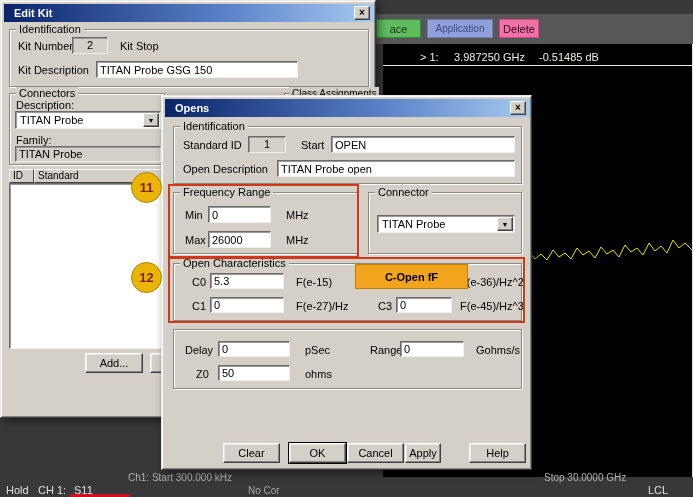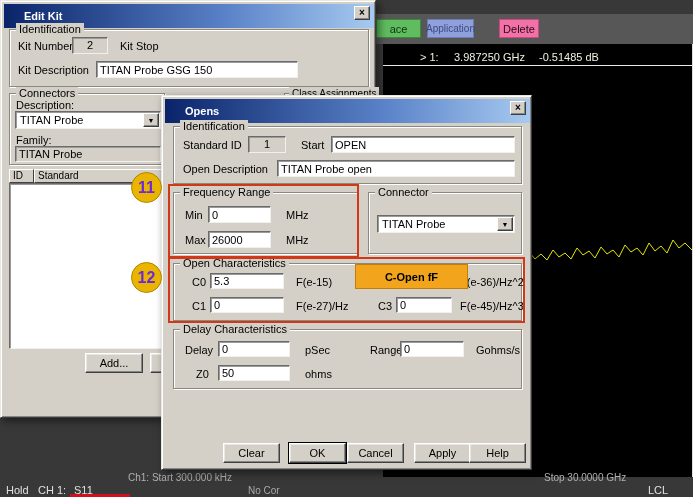--- a/index.html
+++ b/index.html
@@ -1,48 +1,48 @@
 <!DOCTYPE html>
 <html><head>
 <meta charset="utf-8">
 <style>
   *{margin:0;padding:0;box-sizing:border-box}
   body{font-family:"Liberation Sans",sans-serif;background:#222}
   #screen{position:relative;width:693px;height:497px;background:#383838;overflow:hidden;font-size:11px;color:#000}
   .abs{position:absolute}
   .lbl{position:absolute;font-size:11px;line-height:13px;white-space:nowrap;color:#000}
   .dlg{position:absolute;background:#d4d0c8;border:1px solid;border-color:#e9e7e2 #3c3c3c #3c3c3c #e9e7e2;box-shadow:inset 1px 1px 0 #fff,inset -1px -1px 0 #868686,3px 3px 8px rgba(0,0,0,.5)}
-  .tbar{position:absolute;left:3px;top:3px;height:24px;background:linear-gradient(90deg,#0a246a,#5a82c8 60%,#a6caf0);color:#fff;display:flex;align-items:center;padding-left:20px;font-weight:bold;font-size:11px}
+  .tbar{position:absolute;left:3px;top:3px;height:18px;background:linear-gradient(90deg,#0a246a,#5a82c8 60%,#a6caf0);color:#fff;display:flex;align-items:center;padding-left:10px;font-weight:bold;font-size:11px}
   .xbtn{position:absolute;width:16px;height:14px;background:#d4d0c8;border:1px solid;border-color:#fff #404040 #404040 #fff;box-shadow:inset -1px -1px 0 #868686;font-size:10px;font-weight:bold;display:flex;align-items:center;justify-content:center;line-height:1;color:#000}
   .grp{position:absolute;border:1px solid #8a887f;box-shadow:1px 1px 0 #fff,inset 1px 1px 0 #fff}
   .leg{position:absolute;top:-7px;left:6px;background:#d4d0c8;padding:0 3px;font-size:11px;line-height:13px;white-space:nowrap}
   .edit{position:absolute;background:#fff;border:1px solid;border-color:#6b6b6b #f2f0ec #f2f0ec #6b6b6b;box-shadow:inset 1px 1px 0 #9a9a9a;font:11px "Liberation Sans",sans-serif;padding:0 3px;outline:none;color:#000}
   .roBox{position:absolute;background:#d4d0c8;border:1px solid;border-color:#6b6b6b #f2f0ec #f2f0ec #6b6b6b;box-shadow:inset 1px 1px 0 #9a9a9a;padding:1px 3px;font-size:11px;line-height:13px}
   .center{text-align:center}
   .combo{position:absolute;background:#fff;border:1px solid;border-color:#6b6b6b #f2f0ec #f2f0ec #6b6b6b;box-shadow:inset 1px 1px 0 #9a9a9a}
   .combo .val{position:absolute;left:4px;top:2px;font-size:11px;white-space:nowrap}
   .arrow{position:absolute;right:1px;top:1px;bottom:1px;width:16px;background:#d4d0c8;border:1px solid;border-color:#fff #404040 #404040 #fff;box-shadow:inset -1px -1px 0 #868686;display:flex;align-items:center;justify-content:center;font-size:7px;color:#000}
   .btn{position:absolute;background:#d4d0c8;border:1px solid;border-color:#fff #404040 #404040 #fff;box-shadow:inset -1px -1px 0 #868686,inset 1px 1px 0 #e9e7e2;display:flex;align-items:center;justify-content:center;font-size:11px;color:#000;cursor:default}
   .btn.def{box-shadow:0 0 0 1px #000,inset -1px -1px 0 #868686,inset 1px 1px 0 #e9e7e2}
   .hdrcell{position:absolute;background:#d4d0c8;border:1px solid;border-color:#fff #404040 #404040 #fff;font-size:10px;padding:0 3px;line-height:12px}
   .sunkwhite{position:absolute;background:#fff;border:1px solid;border-color:#6b6b6b #f2f0ec #f2f0ec #6b6b6b;box-shadow:inset 1px 1px 0 #9a9a9a}
   .redbox{position:absolute;border:2px solid #d03818;pointer-events:none;z-index:40}
-  .badge{position:absolute;width:31px;height:31px;border-radius:50%;background:#eab500;border:1px solid #b08400;display:flex;align-items:center;justify-content:center;font-weight:bold;font-size:16px;z-index:41;color:#6d28d9}
+  .badge{position:absolute;width:31px;height:31px;border-radius:50%;background:#eab500;border:1px solid #b08400;display:flex;align-items:center;justify-content:center;font-weight:bold;font-size:13px;z-index:41;color:#7f1d1d}
   .callout{position:absolute;background:#f2a51c;border:1px solid #c07f06;display:flex;align-items:center;justify-content:center;font-weight:bold;font-size:11px;z-index:41;color:#000}
   .dtext{position:absolute;white-space:nowrap}
 </style>
 </head>
 <body>
 
 <div id="screen">
 
 
   <div class="abs" style="left:375px;top:14px;width:318px;height:30px;background:#575757">
     <div class="abs" style="left:1px;top:5px;width:45px;height:19px;background:#5fbc5f;border:1px solid #3a8a3a;display:flex;align-items:center;justify-content:center;color:#143014">ace</div>
-    <div class="abs" style="left:52px;top:5px;width:47px;height:19px;background:#8fa0da;border:1px solid #6b7cb8;display:flex;align-items:center;justify-content:center;color:#3c4a85;font-size:10px">Application</div>
+    <div class="abs" style="left:52px;top:5px;width:66px;height:19px;background:#8fa0da;border:1px solid #6b7cb8;display:flex;align-items:center;justify-content:center;color:#3c4a85;font-size:10px">Application</div>
     <div class="abs" style="left:124px;top:5px;width:40px;height:19px;background:#f272a8;border:1px solid #c84a80;display:flex;align-items:center;justify-content:center;color:#2a0a18">Delete</div>
   </div>
 
   <div class="abs" style="left:383px;top:44px;width:310px;height:433px;background:#000;border-right:1px solid #ddd">
     <span class="dtext" style="left:37px;top:7px;color:#f0f0e0">&gt; 1:</span>
     <span class="dtext" style="left:71px;top:7px;color:#f0f0e0">3.987250 GHz</span>
     <span class="dtext" style="left:156px;top:7px;color:#f0f0e0">-0.51485 dB</span>
     <div class="abs" style="left:0;top:21px;width:310px;height:1px;background:#e8e8e8"></div>
     <svg width="310" height="433" style="position:absolute;left:0;top:0">
       <polyline fill="none" stroke="#e6e600" stroke-width="1" points="140,212 146,208 152,215 158,210 164,216 170,206 176,213 182,209 188,215 194,204 200,211 206,207 212,214 218,203 224,210 230,206 236,213 242,201 248,208 254,204 260,211 266,199 272,207 278,202 284,209 290,196 296,204 302,199 309,206"></polyline>
@@ -144,36 +144,35 @@
       <span class="lbl" style="left:286px;top:12px">F(e-36)/Hz^2</span>
       <span class="lbl" style="left:18px;top:36px">C1</span>
       <input class="edit" style="left: 36px; top: 33px; width: 74px; height: 16px;" value="0">
       <span class="lbl" style="left:122px;top:36px">F(e-27)/Hz</span>
       <span class="lbl" style="left:204px;top:36px">C3</span>
       <input class="edit" style="left: 222px; top: 33px; width: 56px; height: 16px;" value="0">
       <span class="lbl" style="left:286px;top:36px">F(e-45)/Hz^3</span>
     </div>
 
     <div class="grp" style="left:11px;top:233px;width:349px;height:60px">
-      <span class="leg">Delay Characteristics</span>
       <span class="lbl" style="left:11px;top:14px">Delay</span>
       <input class="edit" style="left: 44px; top: 11px; width: 72px; height: 16px;" value="0">
       <span class="lbl" style="left:131px;top:14px">pSec</span>
       <span class="lbl" style="left:196px;top:14px">Range</span>
       <input class="edit" style="left: 226px; top: 11px; width: 64px; height: 16px;" value="0">
       <span class="lbl" style="left:302px;top:14px">Gohms/s</span>
       <span class="lbl" style="left:22px;top:38px">Z0</span>
       <input class="edit" style="left: 44px; top: 35px; width: 72px; height: 16px;" value="50">
       <span class="lbl" style="left:131px;top:38px">ohms</span>
     </div>
 
     <div class="btn" style="left:61px;top:347px;width:57px;height:20px">Clear</div>
     <div class="btn def" style="left:127px;top:347px;width:57px;height:20px">OK</div>
     <div class="btn" style="left:185px;top:347px;width:57px;height:20px">Cancel</div>
-    <div class="btn" style="left:252px;top:347px;width:57px;height:20px">Apply</div>
+    <div class="btn" style="left:243px;top:347px;width:36px;height:20px">Apply</div>
     <div class="btn" style="left:307px;top:347px;width:57px;height:20px">Help</div>
   </div>
 
   <div class="redbox" style="left:168px;top:184px;width:191px;height:74px"></div>
   <div class="redbox" style="left:168px;top:257px;width:357px;height:66px"></div>
   <div class="callout" style="left:355px;top:264px;width:113px;height:25px">C-Open fF</div>
   <div class="badge" style="left:131px;top:172px">11</div>
   <div class="badge" style="left:131px;top:262px">12</div>
 
 </div>

